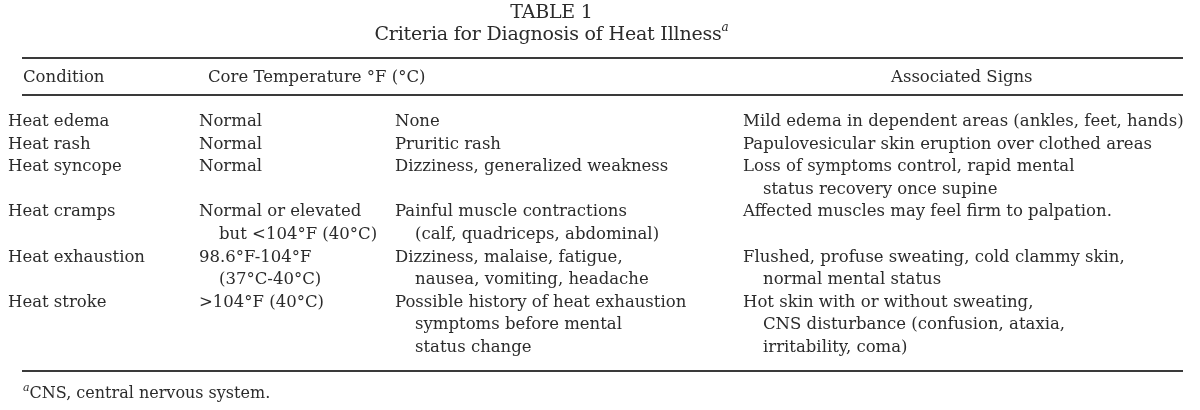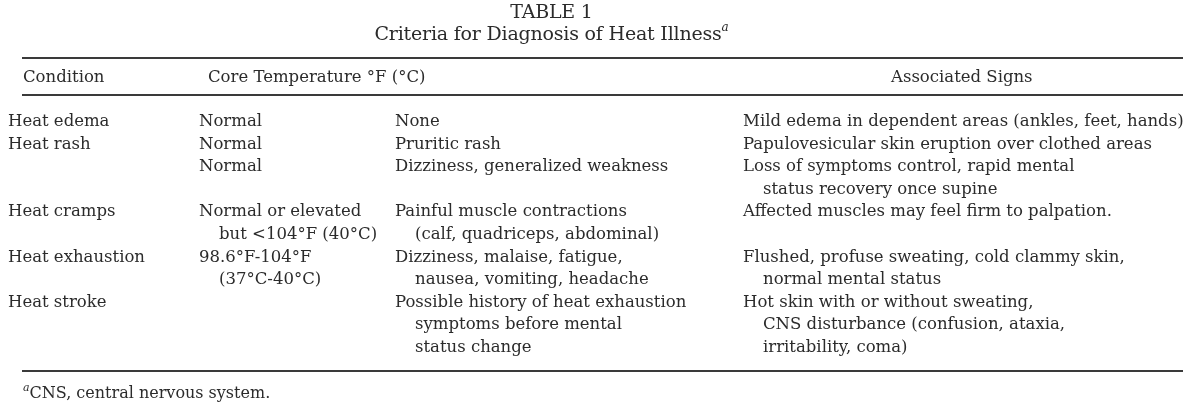--- a/index.html
+++ b/index.html
@@ -141,20 +141,23 @@
         <span class="line">Normal</span>
       </div>
       <div class="td c2">
         <span class="line">Pruritic rash</span>
       </div>
       <div class="td c3">
         <span class="line">Papulovesicular skin eruption over clothed areas</span>
       </div>
     </div>
     <div class="tr" style="height: 45.2px;">
+      <div class="td c0">
+        <span class="line">Heat syncope</span>
+      </div>
       <div class="td c1">
         <span class="line">Normal</span>
       </div>
       <div class="td c2">
         <span class="line">Dizziness, generalized weakness</span>
       </div>
       <div class="td c3">
         <span class="line">Loss of symptoms control, rapid mental</span>
         <span class="line cont">status recovery once supine</span>
       </div>
@@ -188,20 +191,23 @@
         <span class="line cont">nausea, vomiting, headache</span>
       </div>
       <div class="td c3">
         <span class="line">Flushed, profuse sweating, cold clammy skin,</span>
         <span class="line cont">normal mental status</span>
       </div>
     </div>
     <div class="tr" style="height: 67.8px;">
       <div class="td c0">
         <span class="line">Heat stroke</span>
+      </div>
+      <div class="td c1">
+        <span class="line">&gt;104°F (40°C)</span>
       </div>
       <div class="td c2">
         <span class="line">Possible history of heat exhaustion</span>
         <span class="line cont">symptoms before mental</span>
         <span class="line cont">status change</span>
       </div>
       <div class="td c3">
         <span class="line">Hot skin with or without sweating,</span>
         <span class="line cont">CNS disturbance (confusion, ataxia,</span>
         <span class="line cont">irritability, coma)</span>

